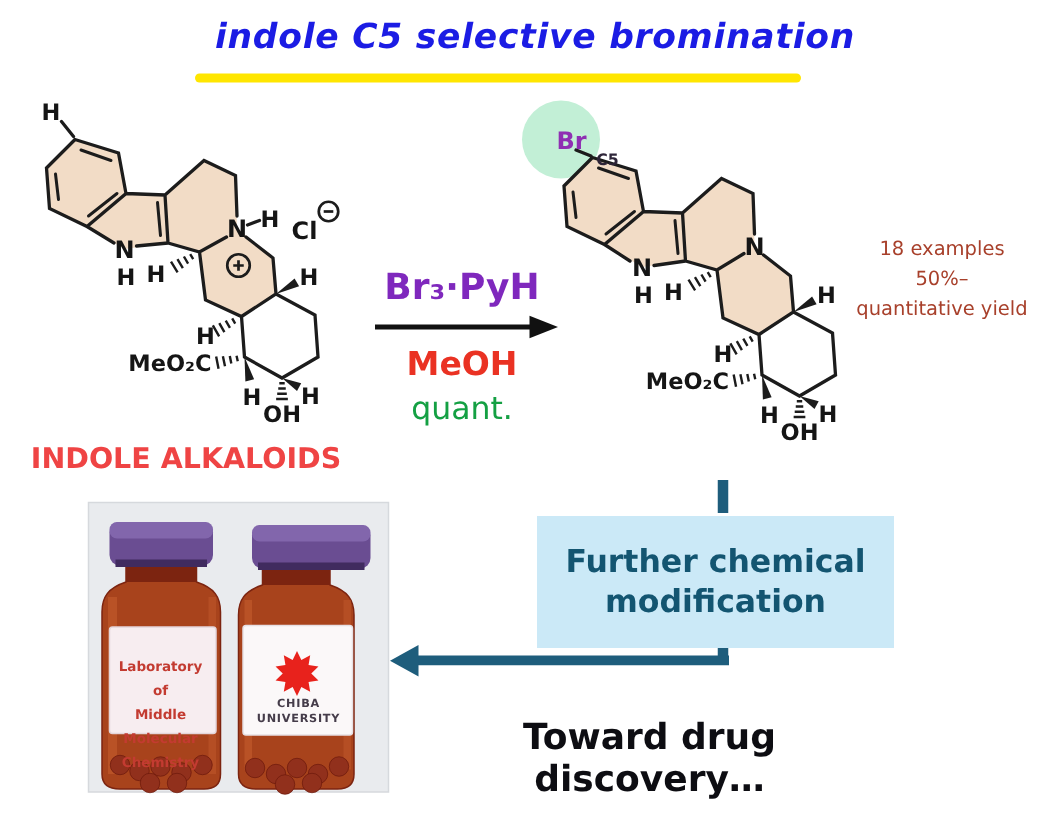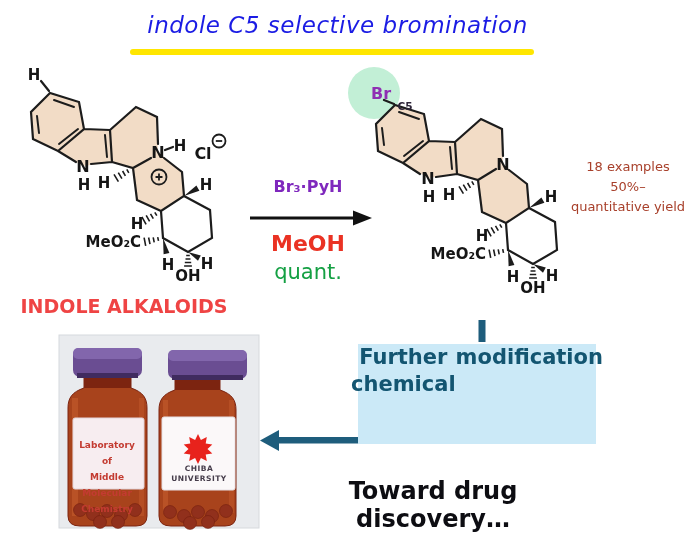--- a/index.html
+++ b/index.html
@@ -1,31 +1,31 @@
 <!DOCTYPE html>
 <html><head>
 <meta charset="utf-8">
 <style>
   html,body{margin:0;padding:0;background:#ffffff;}
   #canvas{position:relative;width:700px;height:544px;background:#fff;overflow:hidden;
           font-family:"DejaVu Sans","Liberation Sans",sans-serif;}
   #mol-layer{position:absolute;left:0;top:0;}
   .abs{position:absolute;}
-  .title{left:105px;top:12px;width:465px;text-align:center;font-size:23px;font-weight:normal;
+  .title{left:105px;top:12px;width:465px;text-align:right;font-size:23px;font-weight:bold;
          font-style:italic;color:#1b1ce4;letter-spacing:0.5px;}
   .underline{left:130px;top:49px;width:404px;height:6px;background:#ffe600;border-radius:3px;}
-  .reagent{left:243px;top:177px;width:130px;text-align:center;font-size:16px;font-weight:bold;color:#7f28bd;}
+  .reagent{left:243px;top:177px;width:130px;text-align:center;font-size:24px;font-weight:bold;color:#7f28bd;}
   .solvent{left:243px;top:231px;width:130px;text-align:center;font-size:22px;font-weight:bold;color:#ea3223;}
   .yield{left:243px;top:260px;width:130px;text-align:center;font-size:21px;font-weight:normal;color:#14a043;}
   .results{left:556px;top:157px;width:144px;text-align:center;font-size:13px;line-height:20px;
            font-weight:normal;color:#a8402b;}
   .caption{left:10px;top:295px;width:228px;text-align:center;font-size:19px;font-weight:bold;color:#ef4444;}
-  .modbox{left:358px;top:344px;width:238px;height:100px;background:#cbe9f7;color:#135571;
+  .modbox{left:358px;top:344px;width:238px;height:88px;background:#cbe9f7;color:#135571;
           font-size:21px;font-weight:bold;text-align:center;line-height:27px;
-          display:flex;flex-direction:row;justify-content:center;}
+          display:flex;flex-direction:column;justify-content:center;}
   .bottom-text{left:273px;top:477px;width:320px;text-align:center;font-size:24px;font-weight:bold;color:#0d0d12;}
   .lab-label{left:74px;top:437px;width:66px;text-align:center;font-size:9px;line-height:16px;
              font-weight:bold;color:#c33b31;}
   .univ-label{left:163px;top:464px;width:72px;text-align:center;font-size:7.5px;line-height:10px;
               font-weight:bold;color:#453c4a;letter-spacing:0.5px;}
   svg text{font-family:"DejaVu Sans","Liberation Sans",sans-serif;font-weight:bold;fill:#151515;}
   .at{font-size:15px;}
   .atN{font-size:16px;}
   .atSm{font-size:10.5px;}
 </style>

